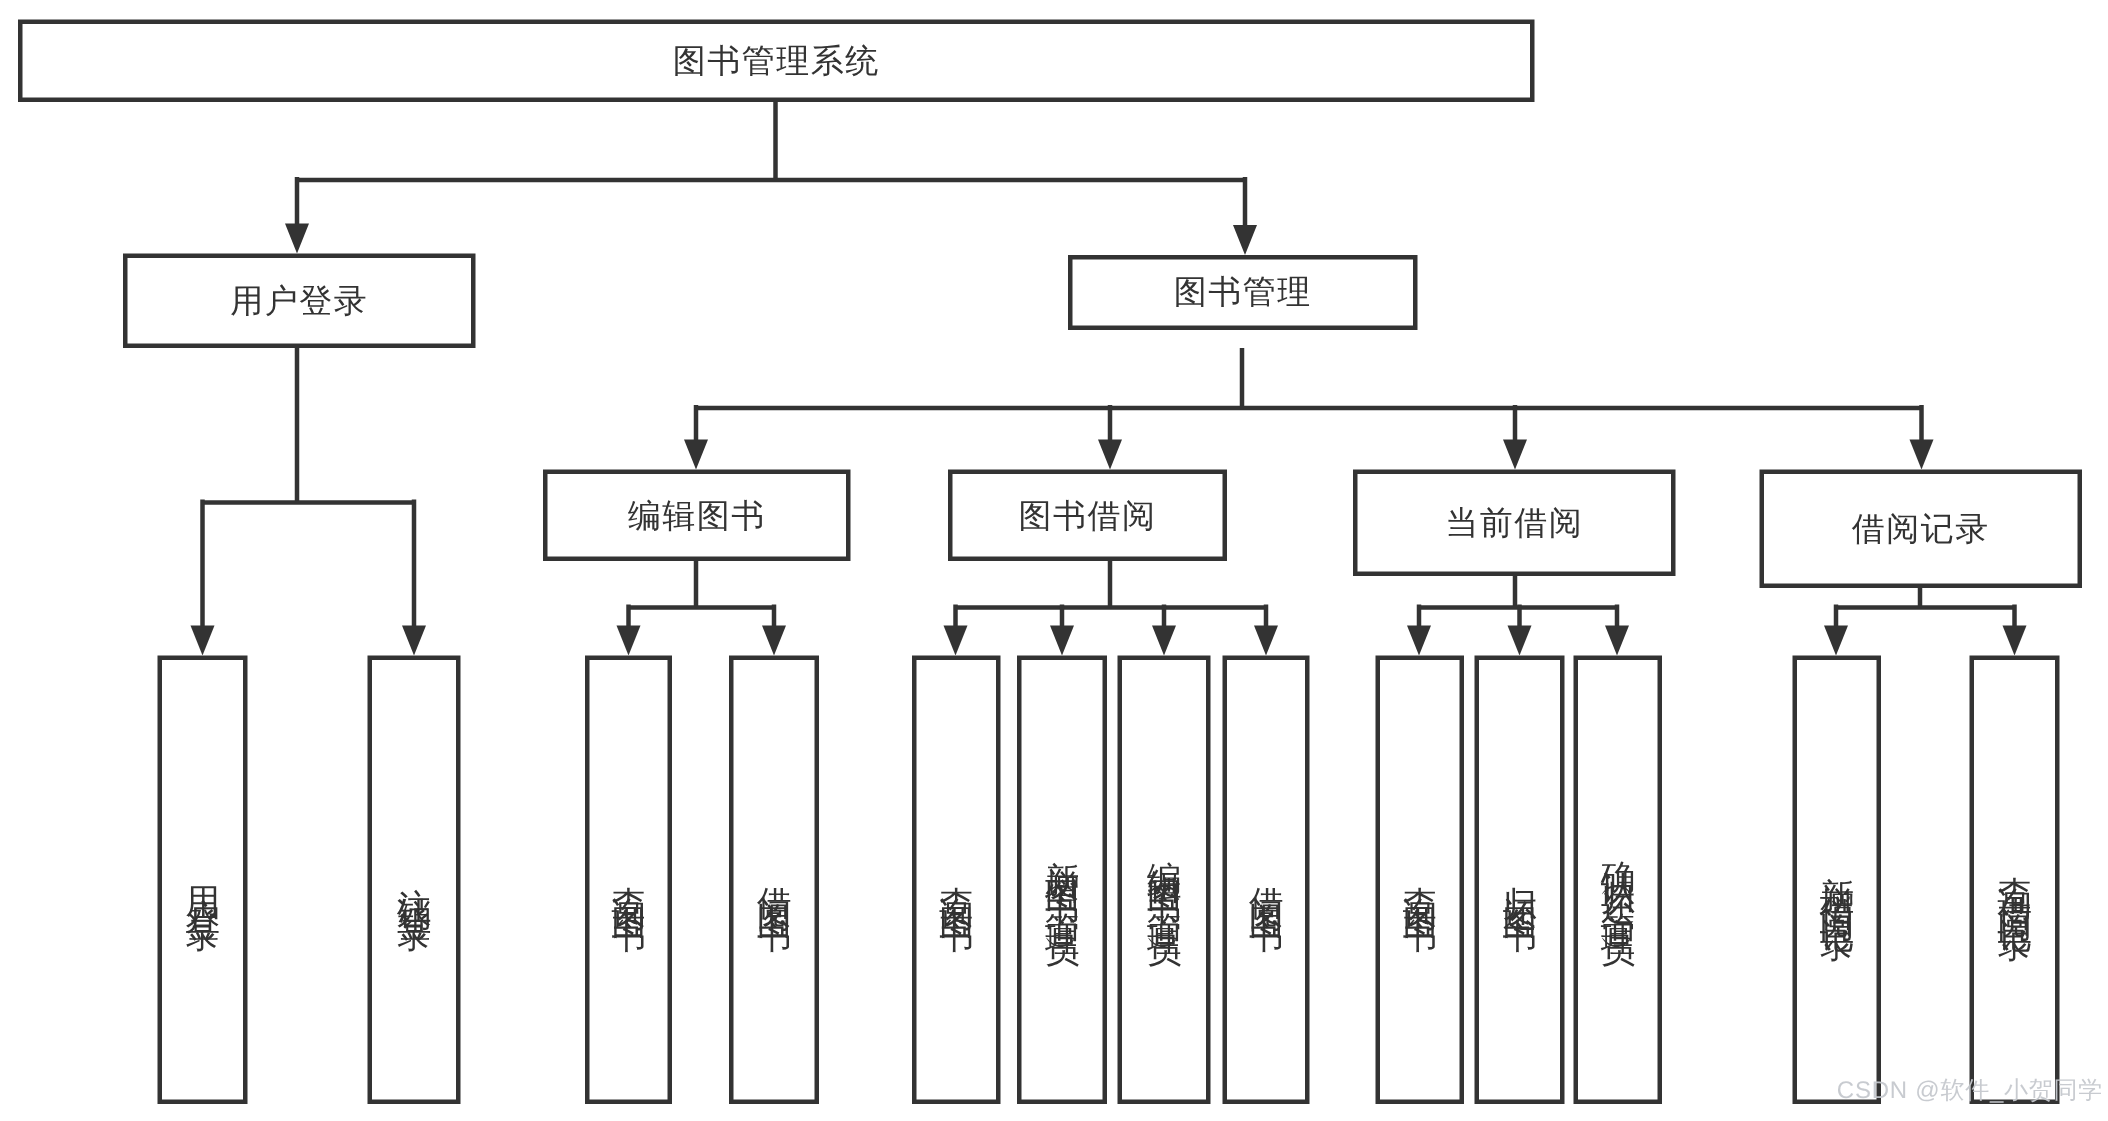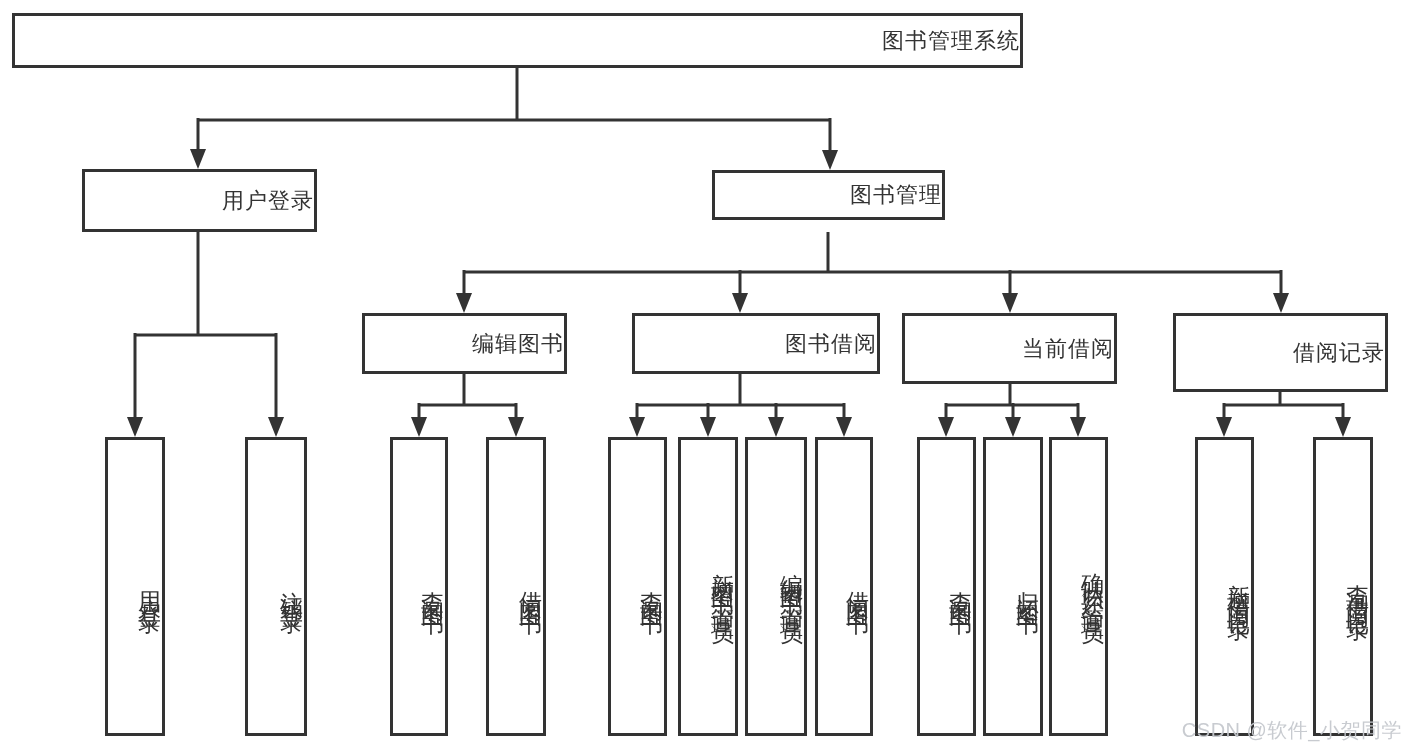--- a/index.html
+++ b/index.html
@@ -18,42 +18,42 @@
     z-index: 1;
   }
   .node {
     position: absolute;
     box-sizing: border-box;
     background: #ffffff;
     border: 3px solid #333333;
     color: #333333;
     display: flex;
     align-items: center;
-    justify-content: flex-end;
+    justify-content: center;
     z-index: 2;
   }
   .h .lbl {
     font-size: 22px;
     letter-spacing: 1px;
     white-space: nowrap;
   }
   .v .lbl {
     writing-mode: vertical-rl;
     text-orientation: mixed;
     font-size: 23px;
     letter-spacing: 7px;
     line-height: 1.1;
     white-space: nowrap;
   }
   #watermark {
     position: absolute;
     top: 717px;
     right: 3px;
     z-index: 5;
-    font-size: 20px;
+    font-size: 16px;
     letter-spacing: 0.5px;
     color: rgba(197, 200, 205, 0.95);
     white-space: nowrap;
   }
 </style>
 </head>
 <body>
 
 <div id="canvas">
 
@@ -140,21 +140,21 @@
   <div class="node h" style="left:82px;top:169px;width:235px;height:63px">
     <span class="lbl">用户登录</span>
   </div>
   <div class="node h" style="left:712px;top:170px;width:233px;height:50px">
     <span class="lbl">图书管理</span>
   </div>
 
   <div class="node h" style="left:362px;top:313px;width:205px;height:61px">
     <span class="lbl">编辑图书</span>
   </div>
-  <div class="node h" style="left:632px;top:313px;width:248px;height:61px">
+  <div class="node h" style="left:632px;top:313px;width:186px;height:61px">
     <span class="lbl">图书借阅</span>
   </div>
   <div class="node h" style="left:902px;top:313px;width:215px;height:71px">
     <span class="lbl">当前借阅</span>
   </div>
   <div class="node h" style="left:1173px;top:313px;width:215px;height:79px">
     <span class="lbl">借阅记录</span>
   </div>
 
   <div class="node v" style="left:105px;top:437px;width:60px;height:299px">

